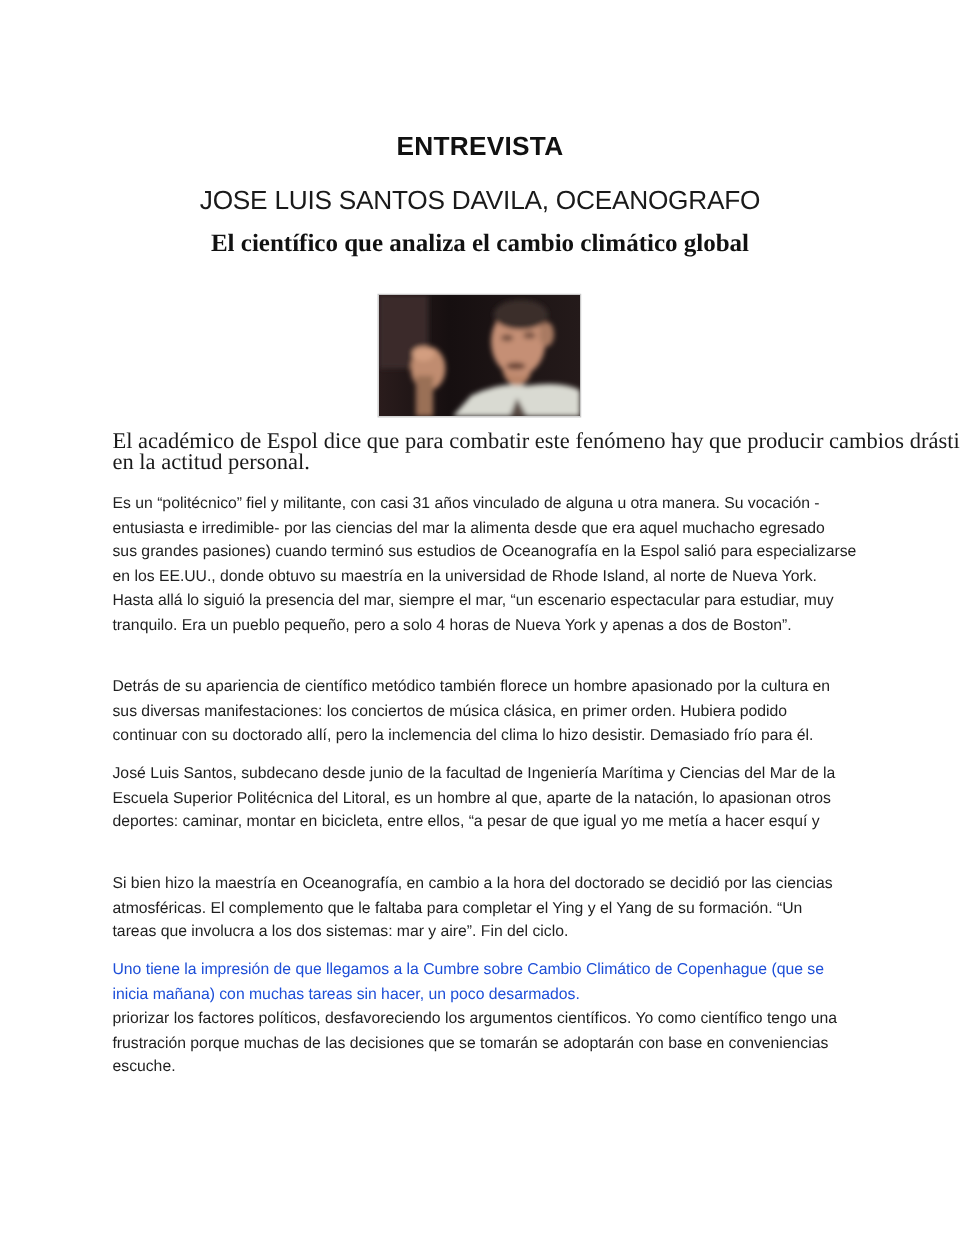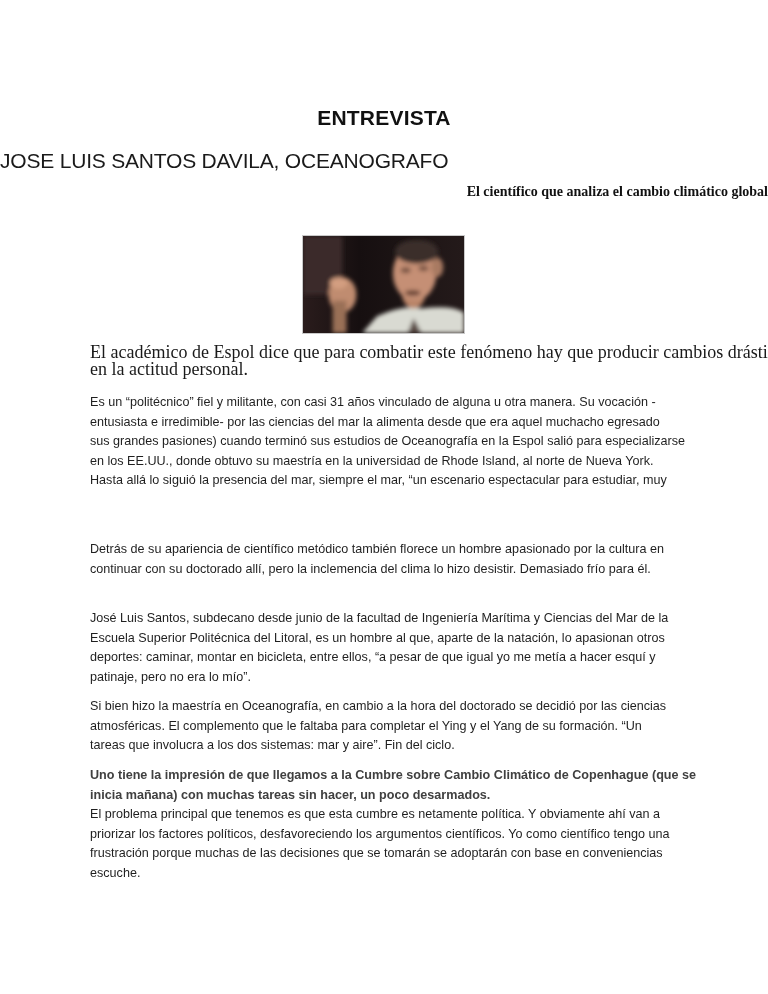--- a/index.html
+++ b/index.html
@@ -1,36 +1,36 @@
 <!DOCTYPE html>
 <html><head>
 <meta charset="utf-8">
 <style>
   html, body { margin:0; padding:0; background:#ffffff; }
   body { width:768px; height:994px; position:relative; overflow:hidden; color:#1a1a1a; }
   .page { position:absolute; left:0; top:0; width:768px; height:994px; }
 
   .kicker { position:absolute; left:0; width:768px; top:106px; text-align:center;
     font-family:"Liberation Sans", sans-serif; font-weight:bold; font-size:21px; letter-spacing:0.2px; color:#111; }
-  .subtitle { position:absolute; left:0; width:768px; top:149px; 
+  .subtitle { position:absolute; left:0; width:768px; top:149px; text-align:center;
     font-family:"Liberation Sans", sans-serif; font-size:21px; color:#1a1a1a; letter-spacing:-0.2px; }
-  .headline { position:absolute; left:0; width:768px; top:184px; text-align:right;
-    font-family:"Liberation Serif", serif; font-weight:bold; font-size:14px; color:#111; }
+  .headline { position:absolute; left:0; width:768px; top:184px; text-align:center;
+    font-family:"Liberation Serif", serif; font-weight:bold; font-size:20px; color:#111; }
 
   .photo { position:absolute; left:302px; top:235px; width:163px; height:99px; overflow:hidden;
     border:1px solid #c9c9c9; box-sizing:border-box; }
   .photo svg { display:block; width:100%; height:100%; }
 
   .lead { position:absolute; left:90px; top:344px; width:600px;
     font-family:"Liberation Serif", serif; font-size:18px; line-height:17px; color:#1a1a1a; }
 
   .body-para { position:absolute; left:90px; width:600px;
     font-family:"Liberation Sans", sans-serif; font-size:12.6px; line-height:19.6px; color:#1f1f1f; }
   .line { display:block; white-space:nowrap; }
-  .bold { font-weight:bold; color:#404040; }
+  .bold { font-weight:normal; color:#1d4ed8; }
 </style>
 </head>
 <body>
 
 <div class="page">
 
   <div class="kicker">ENTREVISTA</div>
   <div class="subtitle">JOSE LUIS SANTOS DAVILA, OCEANOGRAFO</div>
   <div class="headline">El científico que analiza el cambio climático global</div>
 
@@ -72,42 +72,42 @@
     <span class="line">El académico de Espol dice que para combatir este fenómeno hay que producir cambios drásticos</span>
     <span class="line">en la actitud personal.</span>
   </div>
 
   <div class="body-para" style="top:393px;">
     <span class="line">Es un “politécnico” fiel y militante, con casi 31 años vinculado  de alguna u otra manera. Su vocación -</span>
     <span class="line">entusiasta e irredimible- por las ciencias del mar la alimenta desde que era aquel muchacho egresado</span>
     <span class="line">sus grandes pasiones) cuando  terminó sus estudios de Oceanografía en la Espol salió para especializarse</span>
     <span class="line">en los EE.UU., donde obtuvo su maestría en la universidad de Rhode Island, al norte de Nueva York.</span>
     <span class="line">Hasta allá lo siguió  la presencia del mar, siempre el mar, “un escenario espectacular para estudiar, muy</span>
+    <span class="line">tranquilo. Era un pueblo pequeño, pero a solo 4 horas de Nueva York y apenas a dos de Boston”.</span>
   </div>
 
   <div class="body-para" style="top:540px;">
     <span class="line">Detrás de su apariencia de científico metódico también florece un hombre apasionado por la cultura en</span>
+    <span class="line">sus diversas manifestaciones: los conciertos de música clásica, en primer orden. Hubiera podido</span>
     <span class="line">continuar con su doctorado allí, pero la inclemencia del clima lo hizo desistir. Demasiado frío para él.</span>
   </div>
 
   <div class="body-para" style="top:609px;">
     <span class="line">José Luis Santos, subdecano desde junio de  la facultad de Ingeniería Marítima y Ciencias del Mar de la</span>
     <span class="line">Escuela Superior Politécnica del Litoral,  es un hombre al que, aparte de la natación, lo apasionan otros</span>
     <span class="line">deportes: caminar, montar en bicicleta, entre ellos, “a pesar de que igual yo me metía a hacer esquí y</span>
-    <span class="line">patinaje, pero no era lo mío”.</span>
   </div>
 
   <div class="body-para" style="top:697px;">
     <span class="line">Si bien hizo la maestría en Oceanografía, en cambio a la hora del doctorado se decidió por las ciencias</span>
     <span class="line">atmosféricas. El complemento que le faltaba para completar el Ying y el Yang de su formación. “Un</span>
     <span class="line">tareas que involucra a los dos sistemas: mar y aire”. Fin del ciclo.</span>
   </div>
 
   <div class="body-para" style="top:766px;">
     <span class="line bold">Uno tiene la impresión de que llegamos a la Cumbre sobre Cambio Climático de Copenhague (que se</span>
     <span class="line bold">inicia mañana) con muchas tareas sin hacer, un poco desarmados.</span>
-    <span class="line">El problema principal que tenemos es que esta cumbre es netamente política. Y obviamente ahí van a</span>
     <span class="line">priorizar los factores políticos, desfavoreciendo los argumentos científicos. Yo como científico tengo una</span>
     <span class="line">frustración porque muchas de las decisiones   que se   tomarán se adoptarán con base en conveniencias</span>
     <span class="line">escuche.</span>
   </div>
 
 </div>
 
 </body></html>

